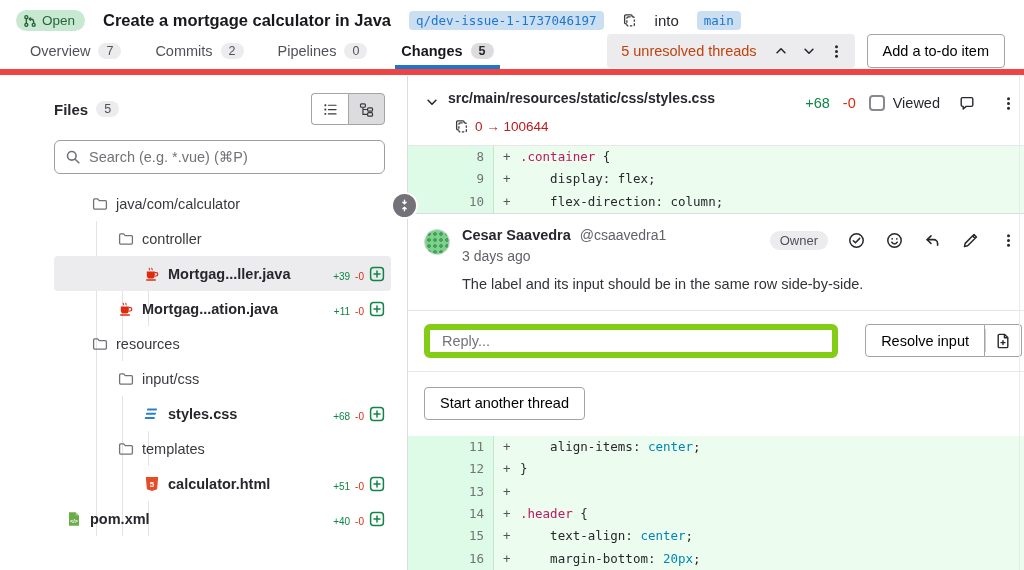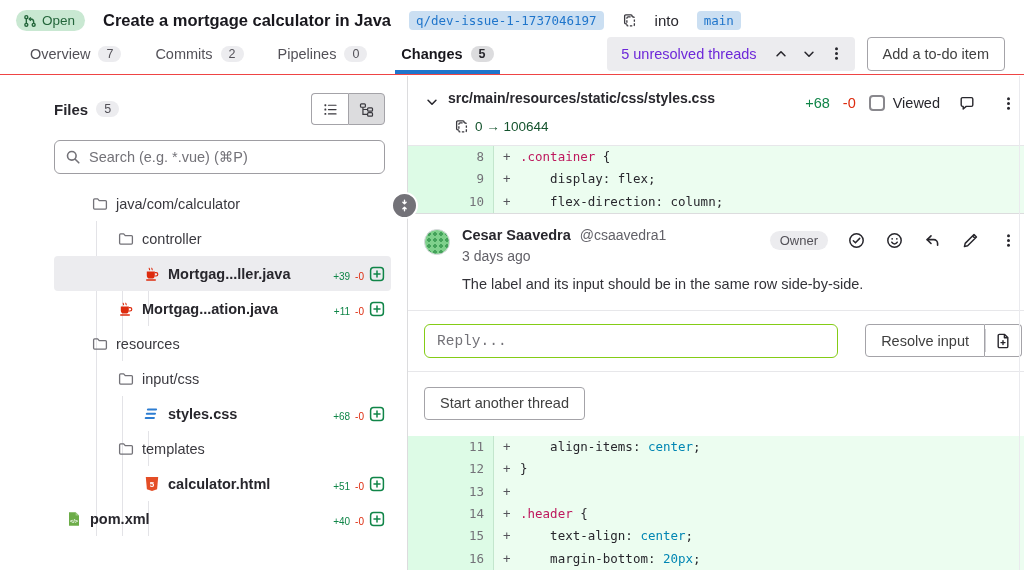--- a/index.html
+++ b/index.html
@@ -15,34 +15,34 @@
   .top-header { position:absolute; left:16px; top:4px; right:0; height:33px; display:flex; align-items:center; gap:18px; }
   .status-badge { display:inline-flex; align-items:center; gap:5px; background:#c9e8d2; color:#24663b;
     padding:3px 10px 3px 7px; border-radius:12px; font-size:13.5px; font-weight:500; }
   .mr-title { font-size:16.5px; font-weight:700; color:#18171d; white-space:nowrap; }
   .branch-badge { font-family:"DejaVu Sans Mono", monospace; font-size:12.5px; color:#1f75cb;
     background:#cbdff2; padding:2px 7px; border-radius:4px; }
   .copy-btn { background:none; border:none; cursor:pointer; padding:0; }
   .into-label { font-size:15px; color:#28272d; }
 
   
-  .tab-bar { position:absolute; top:33px; left:0; right:0; height:42px; border-bottom:1px solid #ef4444;
+  .tab-bar { position:absolute; top:33px; left:0; right:0; height:42px; border-bottom:6px solid #ef4444;
     display:flex; align-items:stretch; padding:0 19px 0 30px; }
   .tabs { display:flex; gap:34px; }
   .tab { display:flex; align-items:center; gap:8px; color:#535158; font-size:14.5px; cursor:pointer; position:relative; }
   .tab.active { color:#18171d; font-weight:700; }
   .tab.active::after { content:""; position:absolute; left:-6px; right:-6px; bottom:0; height:4px; background:#1f75cb; }
   .count-pill { background:#ececef; color:#535158; border-radius:10px; font-size:12.5px; padding:1px 8px; font-weight:400; }
   .tab.active .count-pill { background:#dcdcde; color:#28272d; font-weight:700; }
   .tabbar-right { margin-left:auto; display:flex; align-items:center; gap:12px; }
   .threads-control { background:#ececef; border-radius:4px; height:34px; display:flex; align-items:center; padding:0 4px 0 14px; }
-  .threads-label { font-size:14.5px; color:#6d28d9; margin-right:10px; }
+  .threads-label { font-size:14.5px; color:#c2410c; margin-right:10px; }
   .icon-btn { background:none; border:none; cursor:pointer; width:28px; height:28px; display:flex; align-items:center; justify-content:center; border-radius:4px; }
   .btn { background:#fff; border:1px solid #a4a3a8; border-radius:4px; height:34px; padding:0 15px;
-    font-size:14.5px; color:#404040; font-family:inherit; cursor:pointer; white-space:nowrap; }
+    font-size:14.5px; color:#000000; font-family:inherit; cursor:pointer; white-space:nowrap; }
 
   
   .content { position:absolute; top:76px; left:0; right:0; bottom:0;margin-left:32px; }
 
   
   .sidebar { position:absolute; left:0; top:0; width:375px; bottom:0; overflow:hidden; }
   .files-row { margin:17px 22px 0; display:flex; align-items:center; gap:8px; }
   .files-label { font-size:15px; font-weight:700; }
   .view-toggle { margin-left:auto; display:flex; }
   .view-toggle button { width:37px; height:32px; background:#fff; border:1px solid #a4a3a8; display:flex; align-items:center; justify-content:center; cursor:pointer; }
@@ -65,21 +65,21 @@
   .stat-removed { color:#dd2b0e; }
   .guide { position:absolute; width:1px; background:#e3e3e7; z-index:0; }
 
   
   .diff-panel { position:absolute; left:375px; width:632px; top:0; bottom:0; background:#fff;
     border-left:1px solid #dcdcde; border-right:1px solid #dcdcde; overflow:hidden; }
   .file-header { height:70px; border-bottom:1px solid #e7e7ea; display:flex; align-items:flex-start; padding:8px 16px 0 10px; }
   .path-block { width:272px; margin-left:2px; font-size:14px; font-weight:700; line-height:28px; color:#28272d; }
   .path-block .path { word-break:break-all; }
   .path-block .inline-copy { display:inline-block; vertical-align:-3px; margin:0 2px 0 6px; }
-  .path-block .mode { font-weight:400; color:#14532d; font-size:13.5px; white-space:nowrap; }
+  .path-block .mode { font-weight:400; color:#b91c1c; font-size:13.5px; white-space:nowrap; }
   .chev-btn { margin-top:4px; }
   .fh-right { margin-left:auto; display:flex; align-items:center; gap:13px; height:28px; margin-top:5px; }
   .fh-added { color:#108548; font-size:14.5px; font-weight:500; }
   .fh-removed { color:#dd2b0e; font-size:14.5px; font-weight:500; }
   .viewed-wrap { display:flex; align-items:center; gap:8px; font-size:14.5px; }
   .checkbox { width:16px; height:16px; border:2px solid #89888d; border-radius:4px; background:#fff; cursor:pointer; }
 
   .code-row { display:flex; height:22.33px; font-family:"DejaVu Sans Mono", monospace; font-size:12.5px; line-height:22.33px; }
   .col-old { width:52px; background:#ddfbe6; }
   .col-num { width:34px; background:#ddfbe6; color:#737278; text-align:right; padding-right:9px; border-right:1px solid #c3e6cd; cursor:pointer; }
@@ -97,22 +97,22 @@
     background-image:radial-gradient(#44a25a 1.6px, transparent 1.7px);
     background-size:6px 6px; background-position:1px 1px; border:1px solid #d9d9de; }
   .who { margin-left:12px; }
   .author-name { font-size:14.5px; font-weight:700; }
   .author-user { font-size:14px; color:#626168; margin-left:5px; font-weight:400; }
   .comment-time { font-size:14px; color:#626168; margin-top:5px; }
   .comment-actions { margin-left:auto; display:flex; align-items:center; gap:10px; }
   .role-badge { background:#ececef; color:#535158; border-radius:10px; padding:2px 10px; font-size:13px; margin-right:4px; }
   .comment-body { margin:12px 0 0 38px; font-size:14.5px; color:#333238; }
   .reply-zone { border-top:1px solid #e7e7ea; padding:13px 16px; display:flex; align-items:center; }
-  .reply-zone input { width:414px; height:34px; border:1px solid #84cc16; border-radius:6px; padding:0 12px;
-    font-size:14.5px; font-family:Liberation Mono, monospace; }
+  .reply-zone input { width:414px; height:34px; border:6px solid #84cc16; border-radius:6px; padding:0 12px;
+    font-size:14.5px; font-family:Liberation Sans, sans-serif; }
   .reply-zone input::placeholder { color:#737278; }
   .split-group { margin-left:auto; display:flex; }
   .split-group .btn { height:33px; }
   .split-main { border-radius:4px 0 0 4px !important; }
   .split-icon { border-radius:0 4px 4px 0 !important; border-left:none !important; width:37px; padding:0 !important;
     display:flex; align-items:center; justify-content:center; position:relative; }
   .split-icon::before { content:""; position:absolute; left:0; top:4px; bottom:4px; width:1px; background:#d0d0d4; }
   .start-zone { border-top:1px solid #e7e7ea; padding:15px 16px 16px; }
   .start-zone .btn { height:33px; }
 

